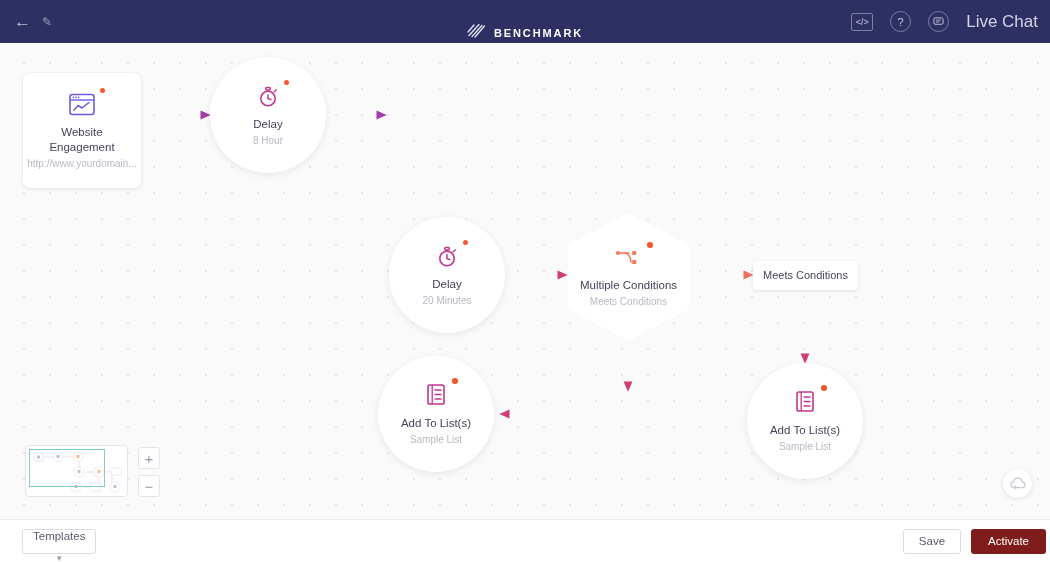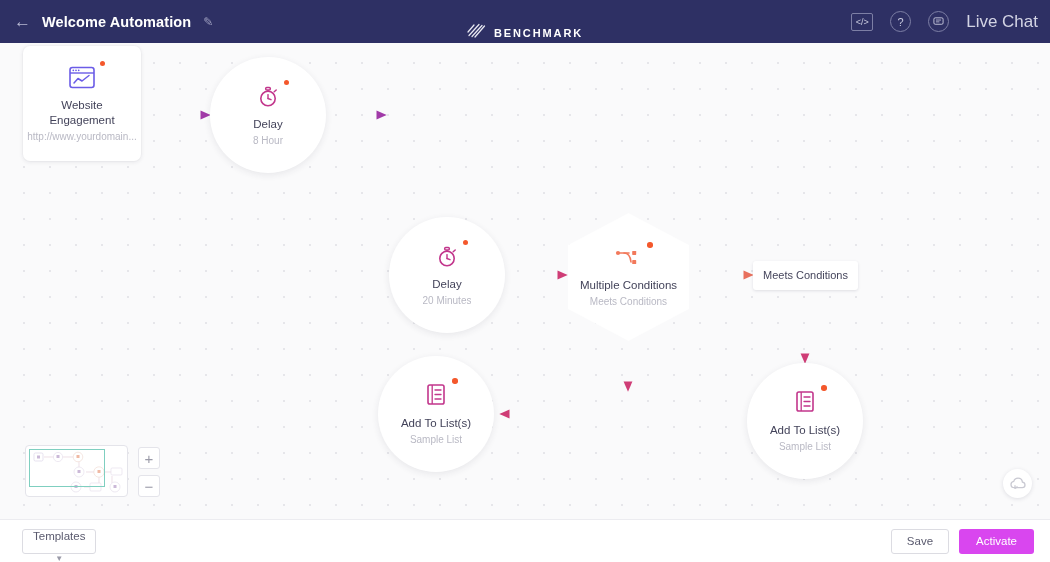--- a/index.html
+++ b/index.html
@@ -147,42 +147,41 @@
     display: flex; align-items: center;
   }
   .templates-btn {
     margin-left: 22px; height: 25px; padding: 0 10px;
     border: 1px solid #dcdce2; border-radius: 3px; background: #fff;
     display: flex; align-items: center; gap: 12px;
     font-size: 11.5px; color: #5a5a6e; cursor: pointer; flex-direction: column;
   }
   .cv { font-size: 8px; color: #9a9aa8; }
   .footer-right {
-    position: absolute; right: 16px; display: flex; align-items: center; gap: 10px;
+    position: absolute; right: 4px; display: flex; align-items: center; gap: 10px;
   }
   .btn-save {
     height: 25px; padding: 0 15px; border: 1px solid #dcdce2; border-radius: 3px;
     background: #fff; font-size: 11.5px; color: #5a5a6e; cursor: pointer;
     display: flex; align-items: center;
   }
   .btn-activate {
     height: 25px; padding: 0 17px; border: none; border-radius: 3px;
-    background: #d946ef; font-size: 11.5px; color: #ffffff; cursor: pointer;
+    background: #7f1d1d; font-size: 11.5px; color: #ffffff; cursor: pointer;
     display: flex; align-items: center;
   }
 </style>
 </head>
 <body>
 
 <div id="app">
 
   <div class="header">
     <div class="hdr-left">
       <span class="back-arrow">←</span>
-      <span class="hdr-title">Welcome Automation</span>
       <span class="edit-pencil">✎</span>
     </div>
 
     <div class="hdr-center">
       <div class="brand">
         <span>
           <svg width="19" height="17" viewBox="0 0 19 17">
             <g stroke="#e8e8f2" stroke-width="1.25" stroke-linecap="round">
               <line x1="2" y1="13.5" x2="12" y2="2.5"></line>
               <line x1="5" y1="14.5" x2="15" y2="3.5"></line>
@@ -254,21 +253,21 @@
 
       <line x1="690" y1="232" x2="753" y2="232" stroke="url(#gorange)" stroke-width="1.7" marker-end="url(#arrO)"></line>
 
       <line x1="805" y1="253" x2="805" y2="320" stroke="url(#gpinkv)" stroke-width="1.7" marker-end="url(#arrPk)"></line>
 
       <line x1="628" y1="289" x2="628" y2="348" stroke="url(#gpinkv)" stroke-width="1.7" marker-end="url(#arrPk)"></line>
 
       <line x1="574" y1="371" x2="500" y2="371" stroke="url(#gpinkrev)" stroke-width="1.7" marker-end="url(#arrPk)"></line>
     </svg>
 
-    <div class="node node-sq" style="left:23px; top:3px; width:118px; height:115px;">
+    <div class="node node-sq" style="left:23px; top:30px; width:118px; height:115px;">
       <div class="node-inner">
         <div class="node-icon">
           <svg width="26" height="23" viewBox="0 0 26 23">
             <rect x="1" y="1.5" width="24" height="20" rx="2.4" fill="none" stroke="#6b5ce7" stroke-width="1.6"></rect>
             <line x1="1" y1="7" x2="25" y2="7" stroke="#6b5ce7" stroke-width="1.4"></line>
             <circle cx="4.3" cy="4.3" r="0.85" fill="#6b5ce7"></circle>
             <circle cx="7" cy="4.3" r="0.85" fill="#6b5ce7"></circle>
             <circle cx="9.7" cy="4.3" r="0.85" fill="#6b5ce7"></circle>
             <polyline points="5,17 9,12.5 13,15 20,9.5" fill="none" stroke="#6b5ce7" stroke-width="1.5" stroke-linecap="round" stroke-linejoin="round"></polyline>
           </svg>

